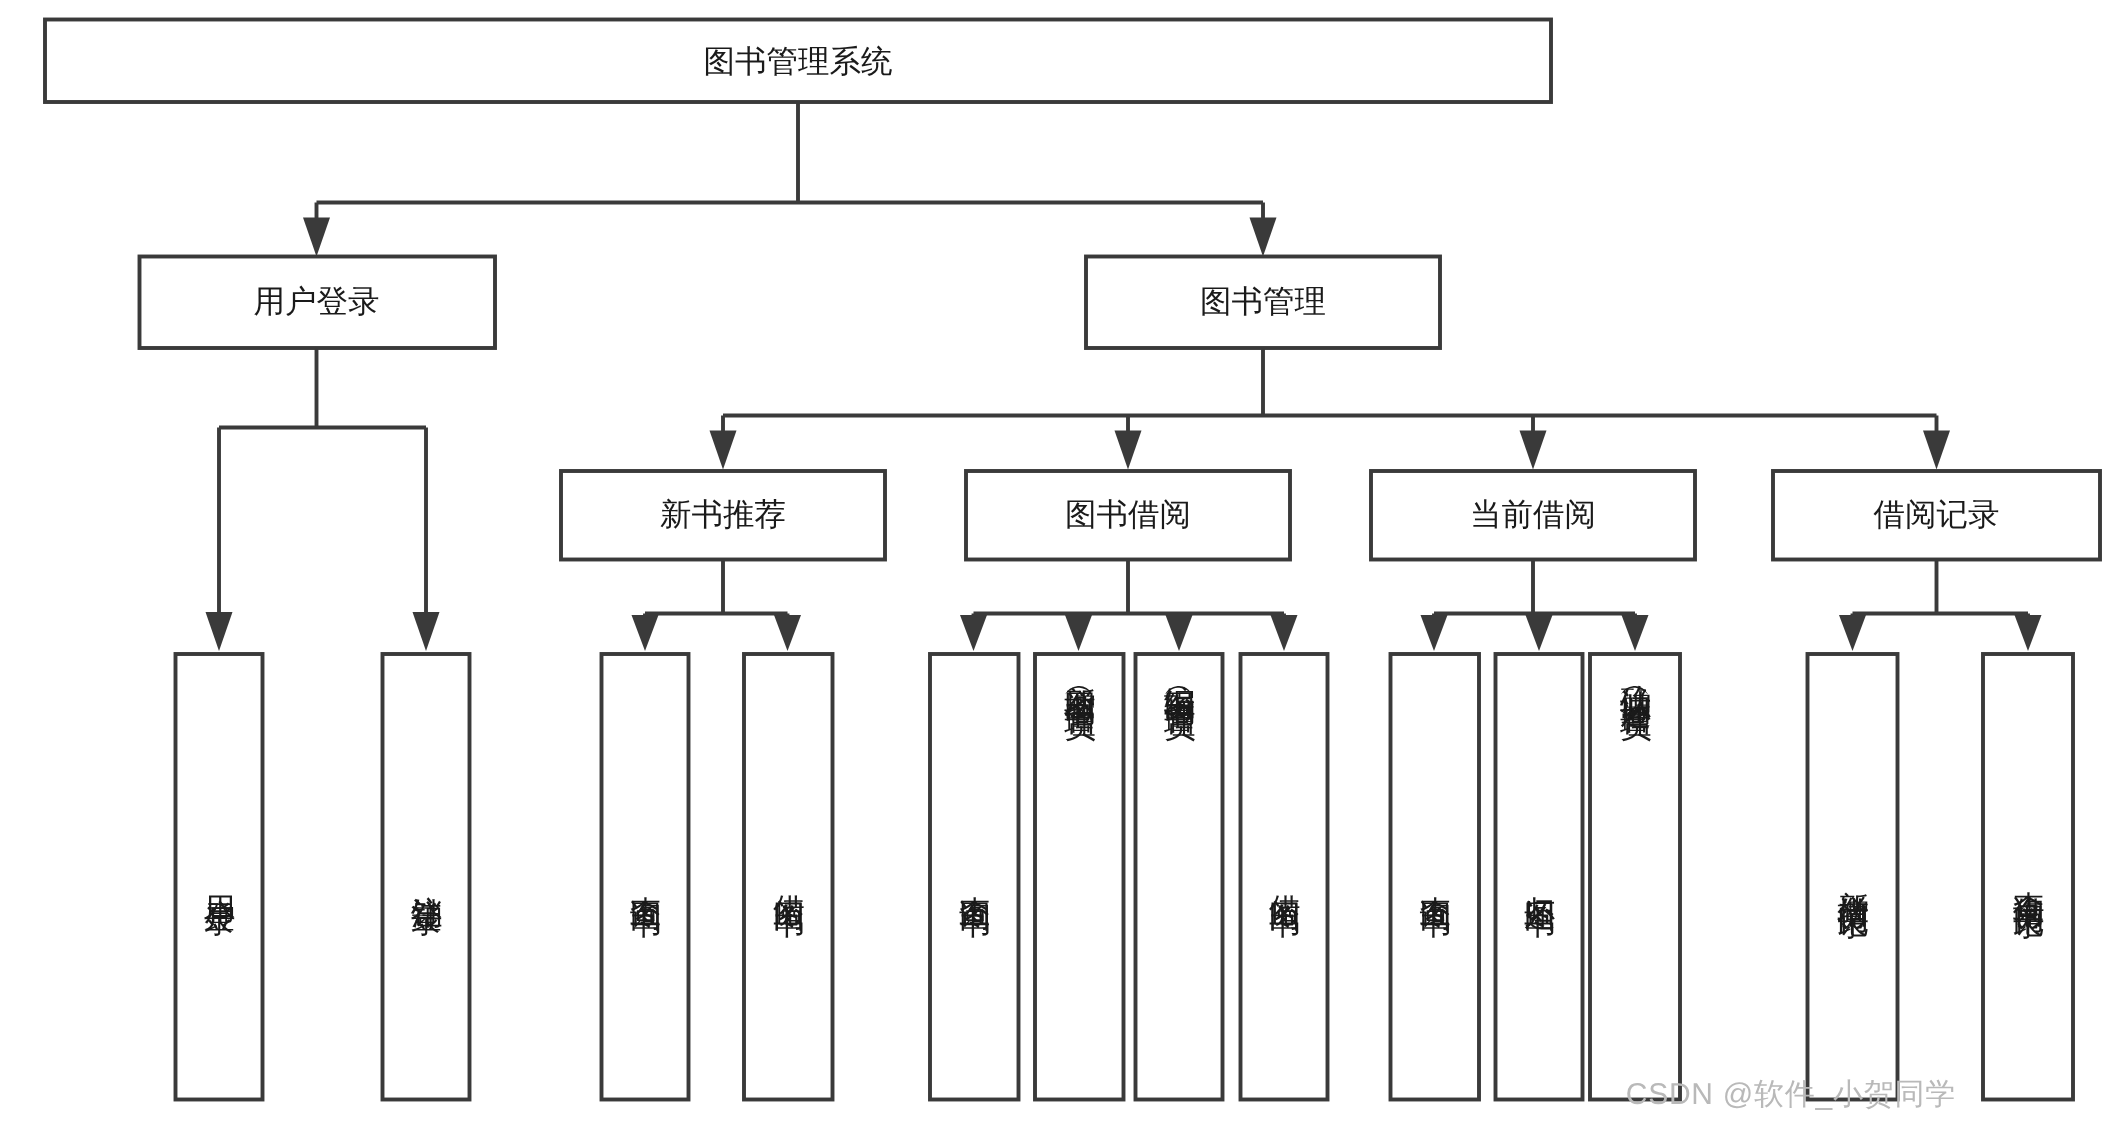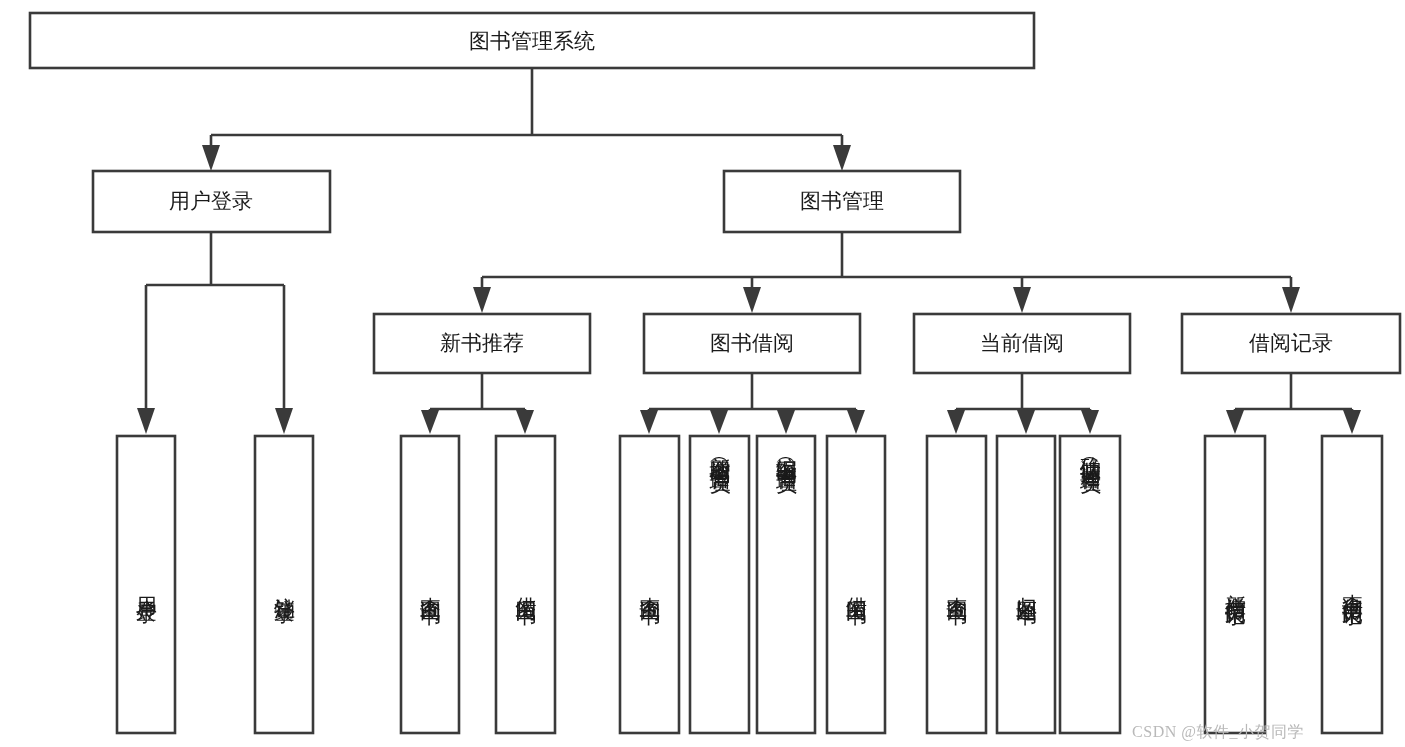--- a/index.html
+++ b/index.html
@@ -64,22 +64,22 @@
     line-height: 1.28;
     color: #1a1a1a;
     letter-spacing: 2.5px;
     white-space: nowrap;
     text-align: center;
   }
   #watermark {
     position: absolute;
     right: 12px;
     bottom: 4px;
-    font-family: Liberation Serif, serif;
-    font-size: 16px;
+    font-family: Liberation Sans, sans-serif;
+    font-size: 20px;
     color: #b9b9b9;
     white-space: nowrap;
     letter-spacing: 0.5px;
   }
 </style>
 </head>
 <body>
 
 <div id="diagram-root">
 

